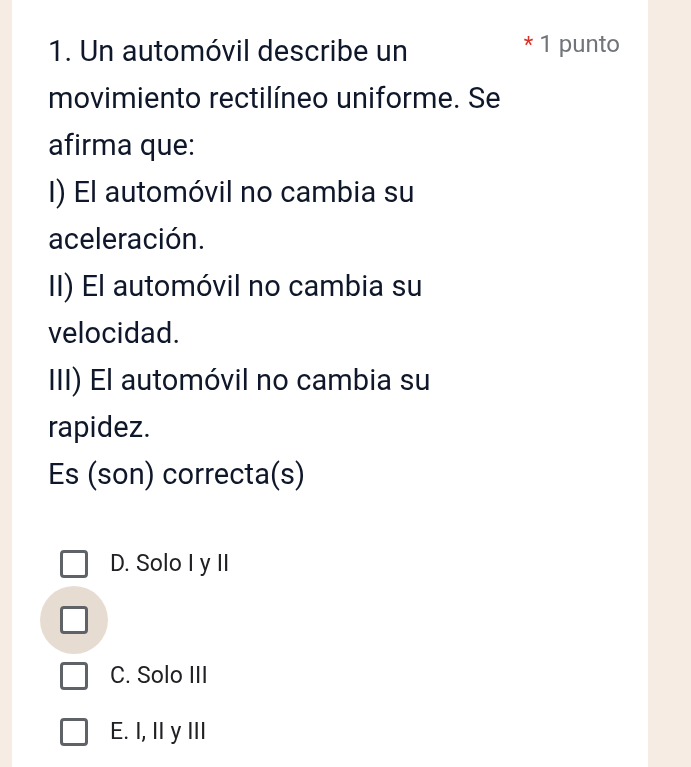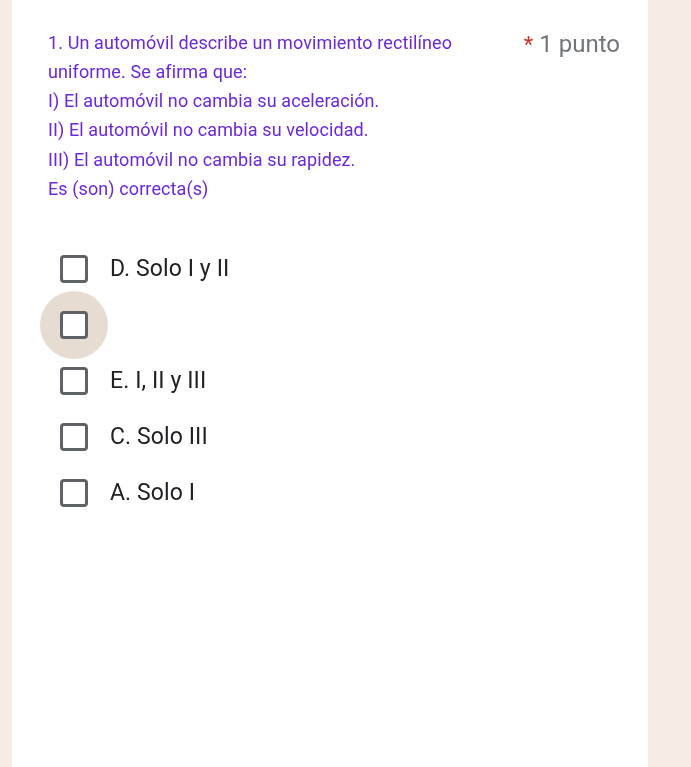--- a/index.html
+++ b/index.html
@@ -18,23 +18,23 @@
     border-radius: 0;
     min-height: 767px;
   }
   .question-row {
     display: flex;
     align-items: flex-start;
     gap: 12px;
   }
   .question-text {
     flex: 1;
-    font-size: 18px;
+    font-size: 29px;
     line-height: 1.62;
-    color: #6d28d9;
+    color: #0f172a;
     letter-spacing: 0.1px;
     white-space: pre-line;
   }
   .points-block {
     display: flex;
     align-items: baseline;
     gap: 6px;
     white-space: nowrap;
     padding-top: 2px;
   }
@@ -104,24 +104,24 @@
 
   <div class="option">
         <div class="checkbox"></div>
         <span class="option-label">D. Solo I y II</span>
       </div>
       <div class="option hover-ripple">
         <div class="checkbox"></div>
       </div>
       <div class="option">
         <div class="checkbox"></div>
-        <span class="option-label">E. I, II y III</span>
+        <span class="option-label">C. Solo III</span>
       </div>
       <div class="option">
         <div class="checkbox"></div>
-        <span class="option-label">C. Solo III</span>
+        <span class="option-label">E. I, II y III</span>
       </div>
       <div class="option">
         <div class="checkbox"></div>
         <span class="option-label">A. Solo I</span>
       </div>
     </div>
 </div>
 
 </body></html>

